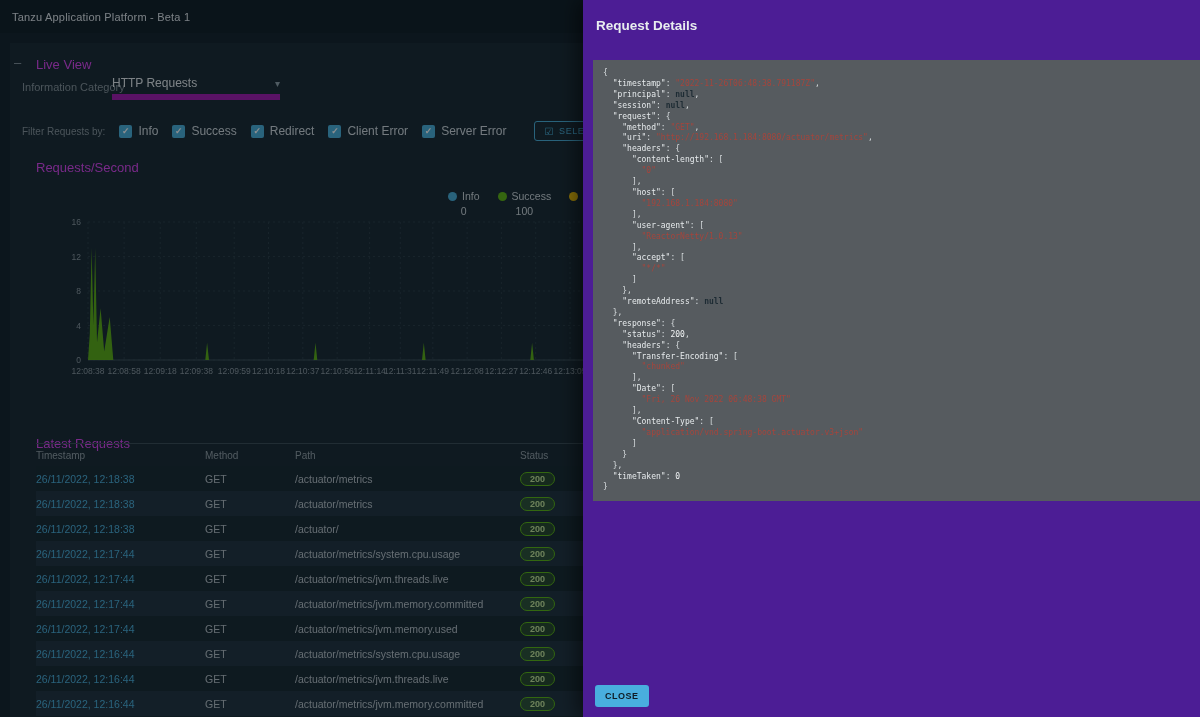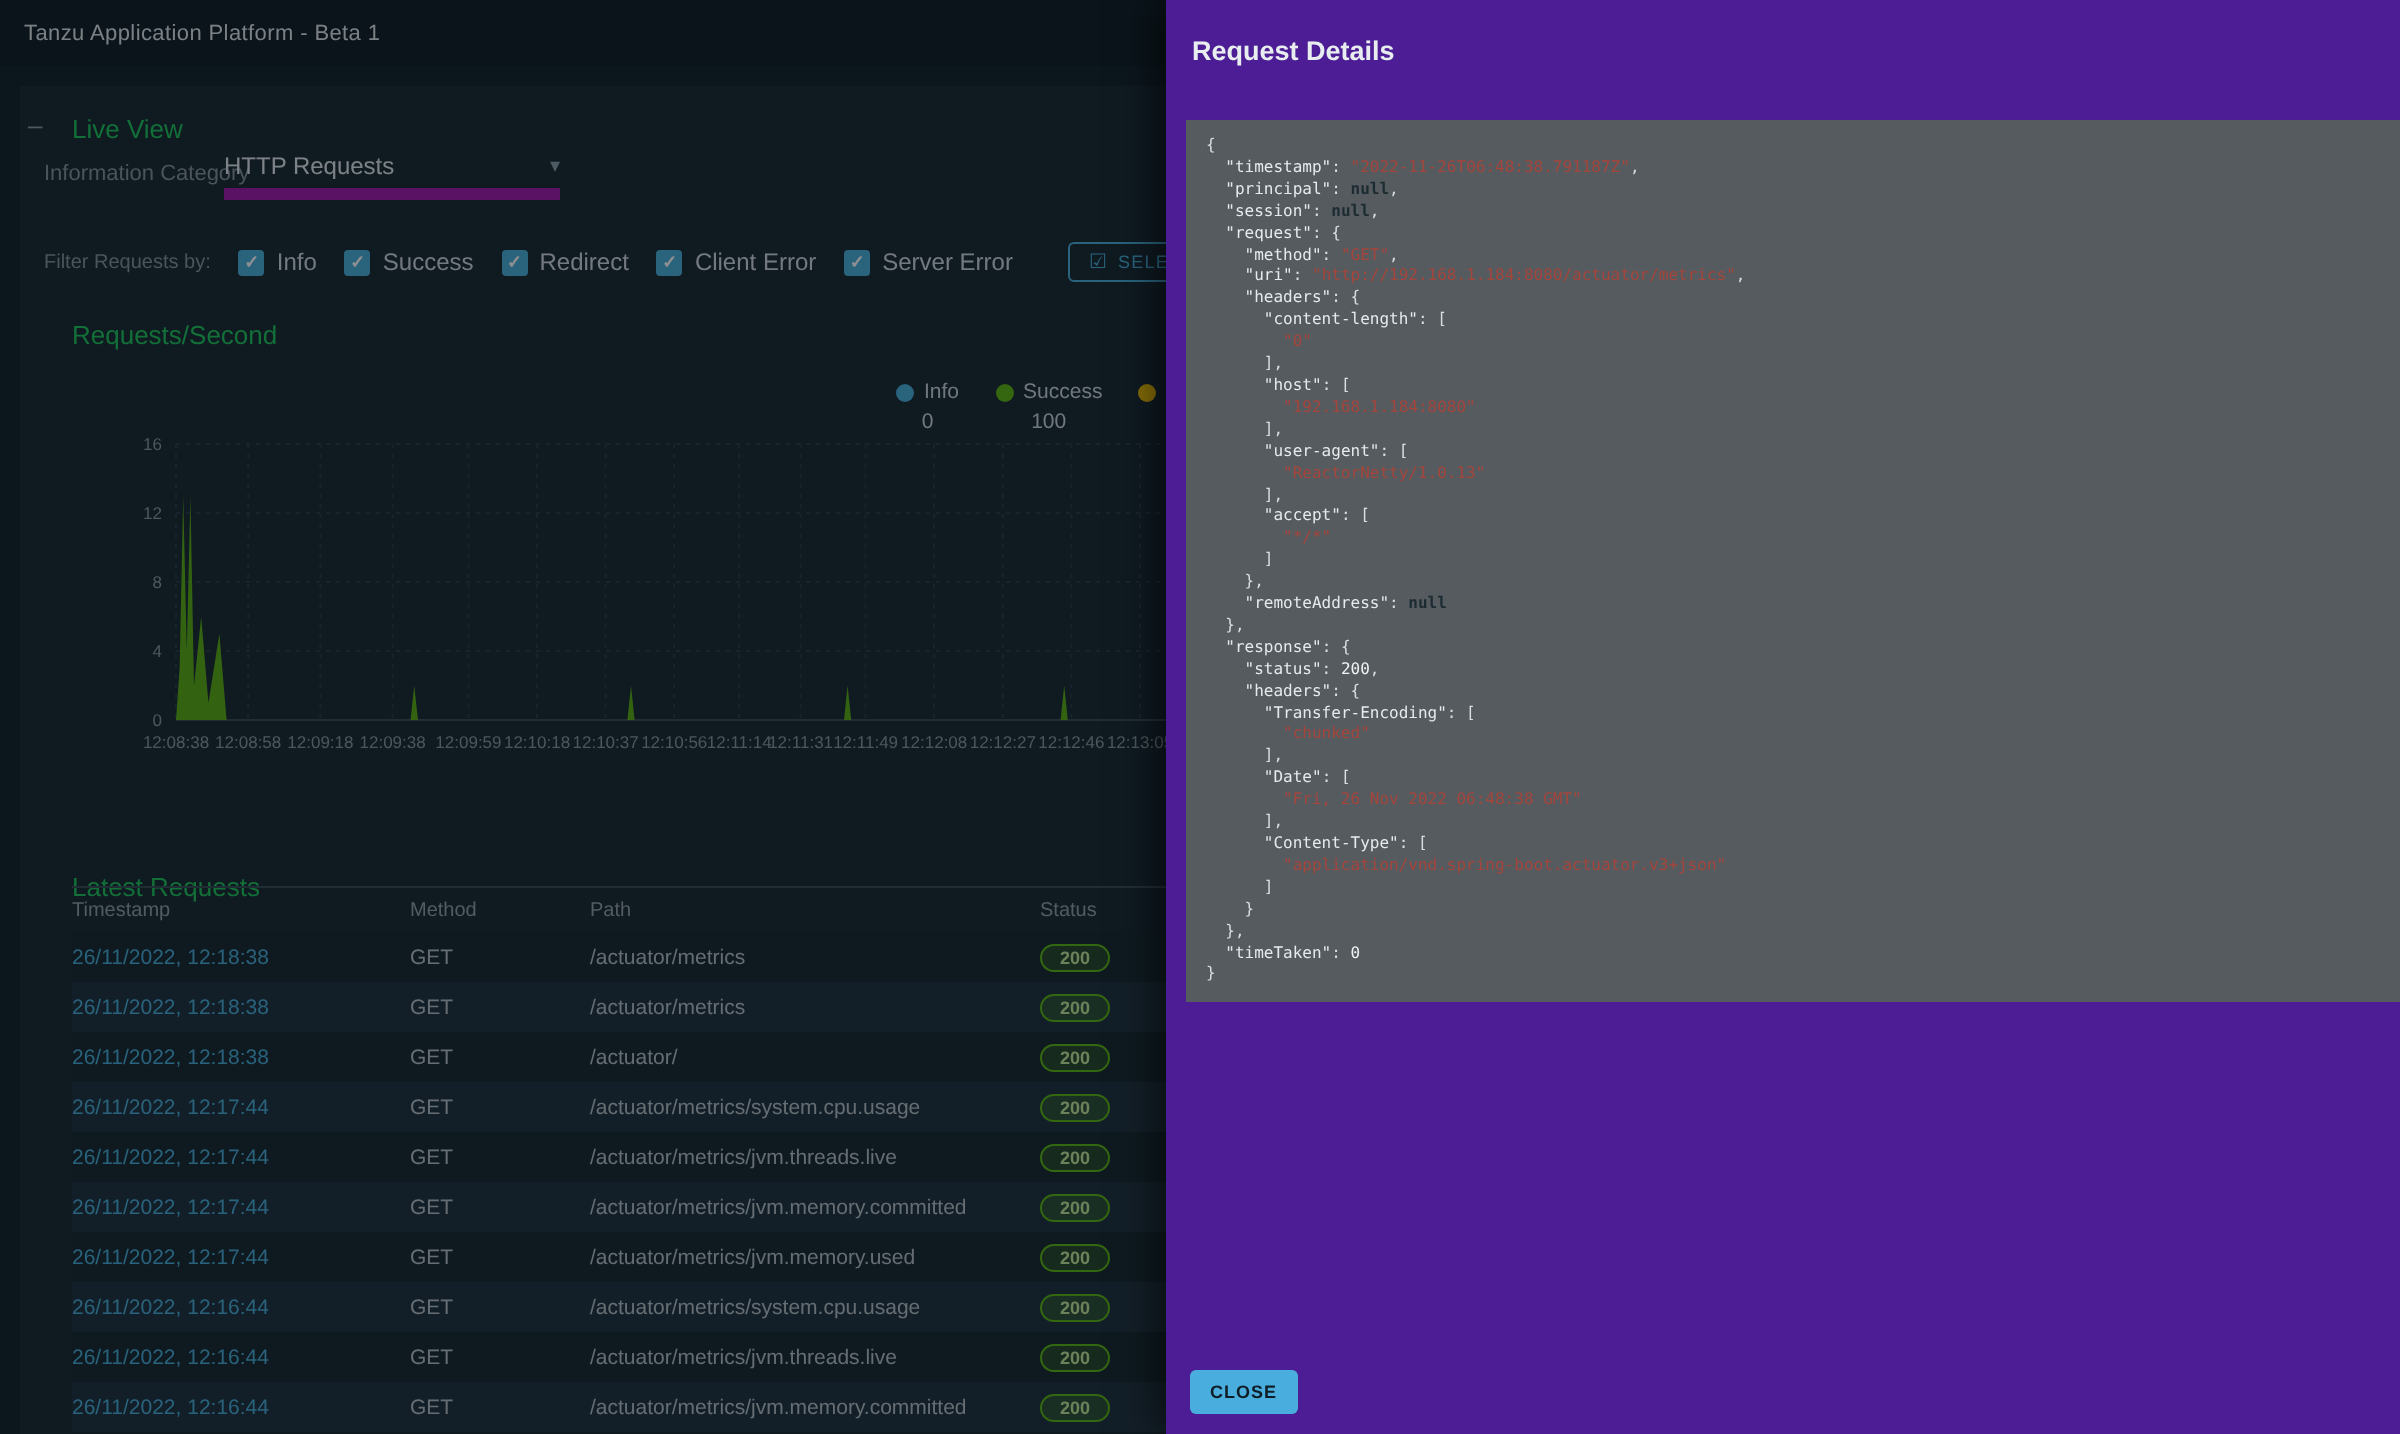--- a/index.html
+++ b/index.html
@@ -1,21 +1,21 @@
 <!DOCTYPE html>
 <html><head>
 <meta charset="utf-8">
 <style>
   *{margin:0;padding:0;box-sizing:border-box;}
   body{background:#0c141a;font-family:"Liberation Sans",sans-serif;}
   .stage{position:relative;width:1200px;height:717px;overflow:hidden;background:#15242c;}
   .topbar{position:absolute;left:0;top:0;width:100%;height:33px;background:#121f27;display:flex;align-items:center;padding:0 12px;z-index:2;}
   .topbar-title{font-size:11px;color:#dde4e8;letter-spacing:.2px;}
   .card{position:absolute;left:10px;top:43px;width:1180px;height:674px;background:#1a2b34;}
-  .section-title{position:absolute;font-size:13px;color:#22c55e;}
+  .section-title{position:absolute;font-size:13px;color:#d946ef;}
   .collapse-ic{position:absolute;left:14px;top:55px;color:#8b9aa2;font-size:13px;cursor:pointer;z-index:3;}
   #live-view-title{left:36px;top:57px;}
   .cat-label{position:absolute;left:22px;top:81px;font-size:11px;color:#87949b;}
   .cat-select{position:absolute;left:112px;top:76px;width:168px;display:flex;justify-content:space-between;align-items:center;border-bottom:6px solid #a21caf;padding-bottom:4px;cursor:pointer;}
   .cat-value{font-size:12px;color:#e2e8eb;}
   .caret{font-size:10px;color:#8fa1aa;}
   .filter-row{position:absolute;left:22px;top:121px;display:flex;align-items:center;gap:14px;}
   .filter-label{font-size:10px;color:#87949b;}
   .cb{display:flex;align-items:center;gap:6px;cursor:pointer;}
   .cbbox{width:13px;height:13px;border-radius:2px;background:#49afd9;color:#ffffff;font-size:9px;line-height:13px;text-align:center;font-weight:bold;}

